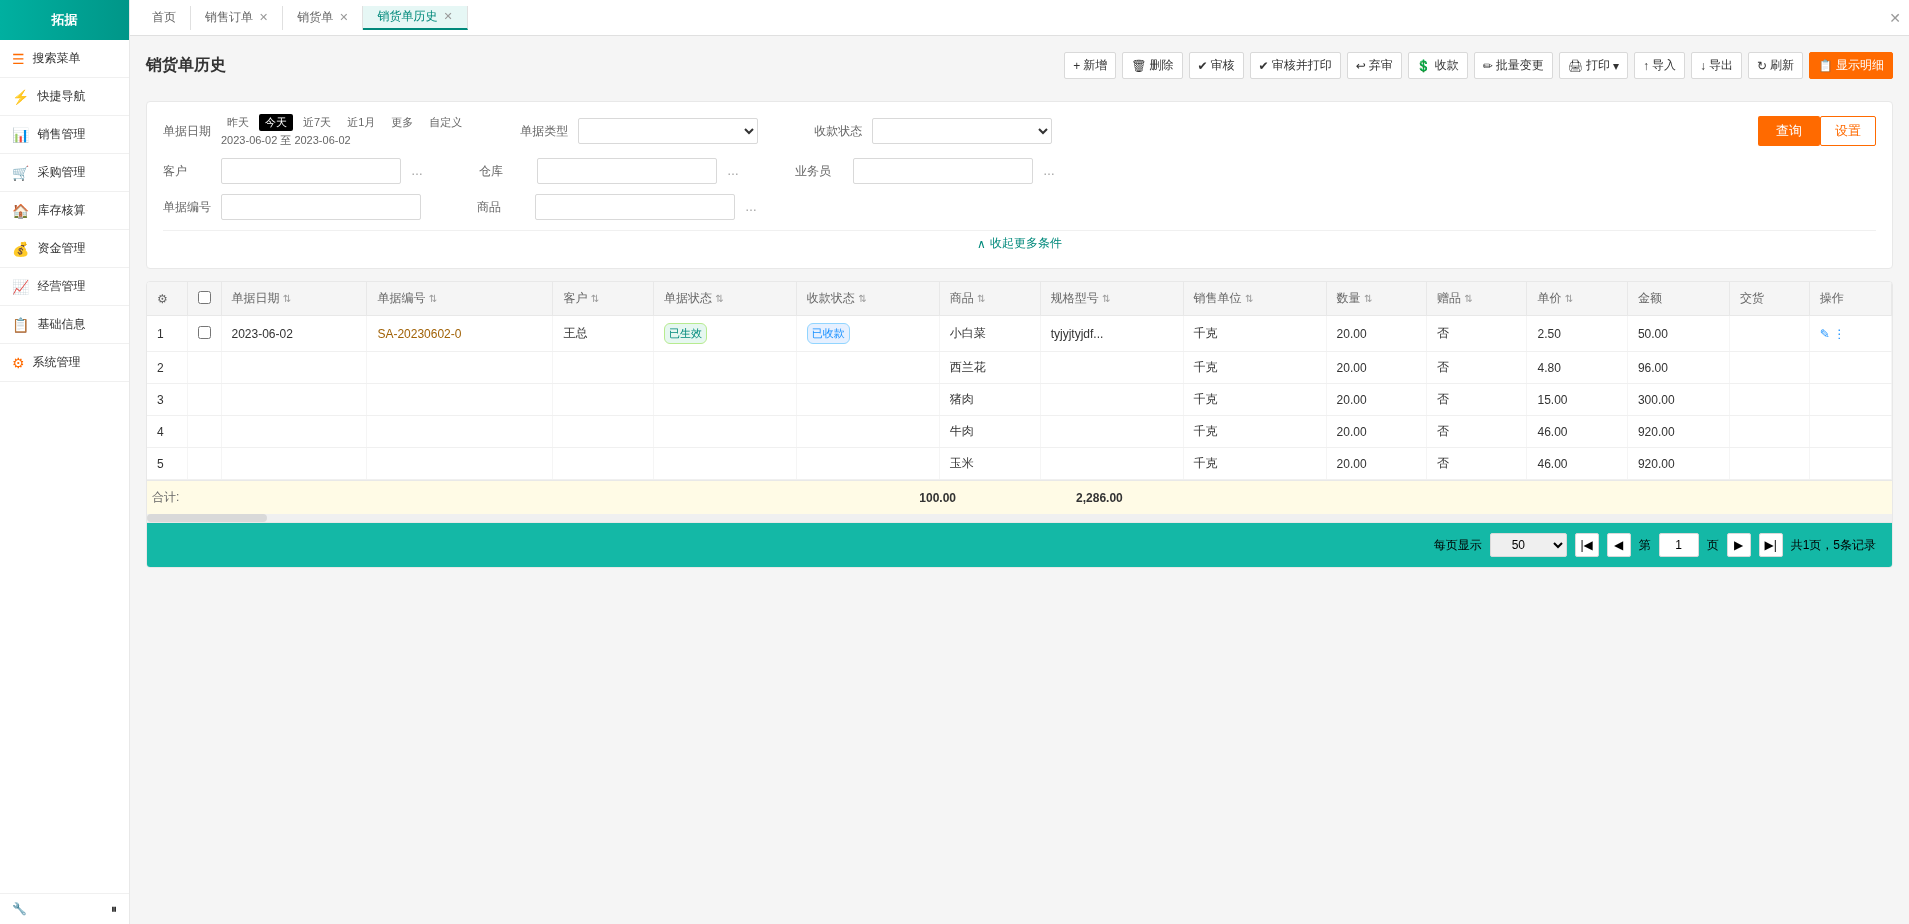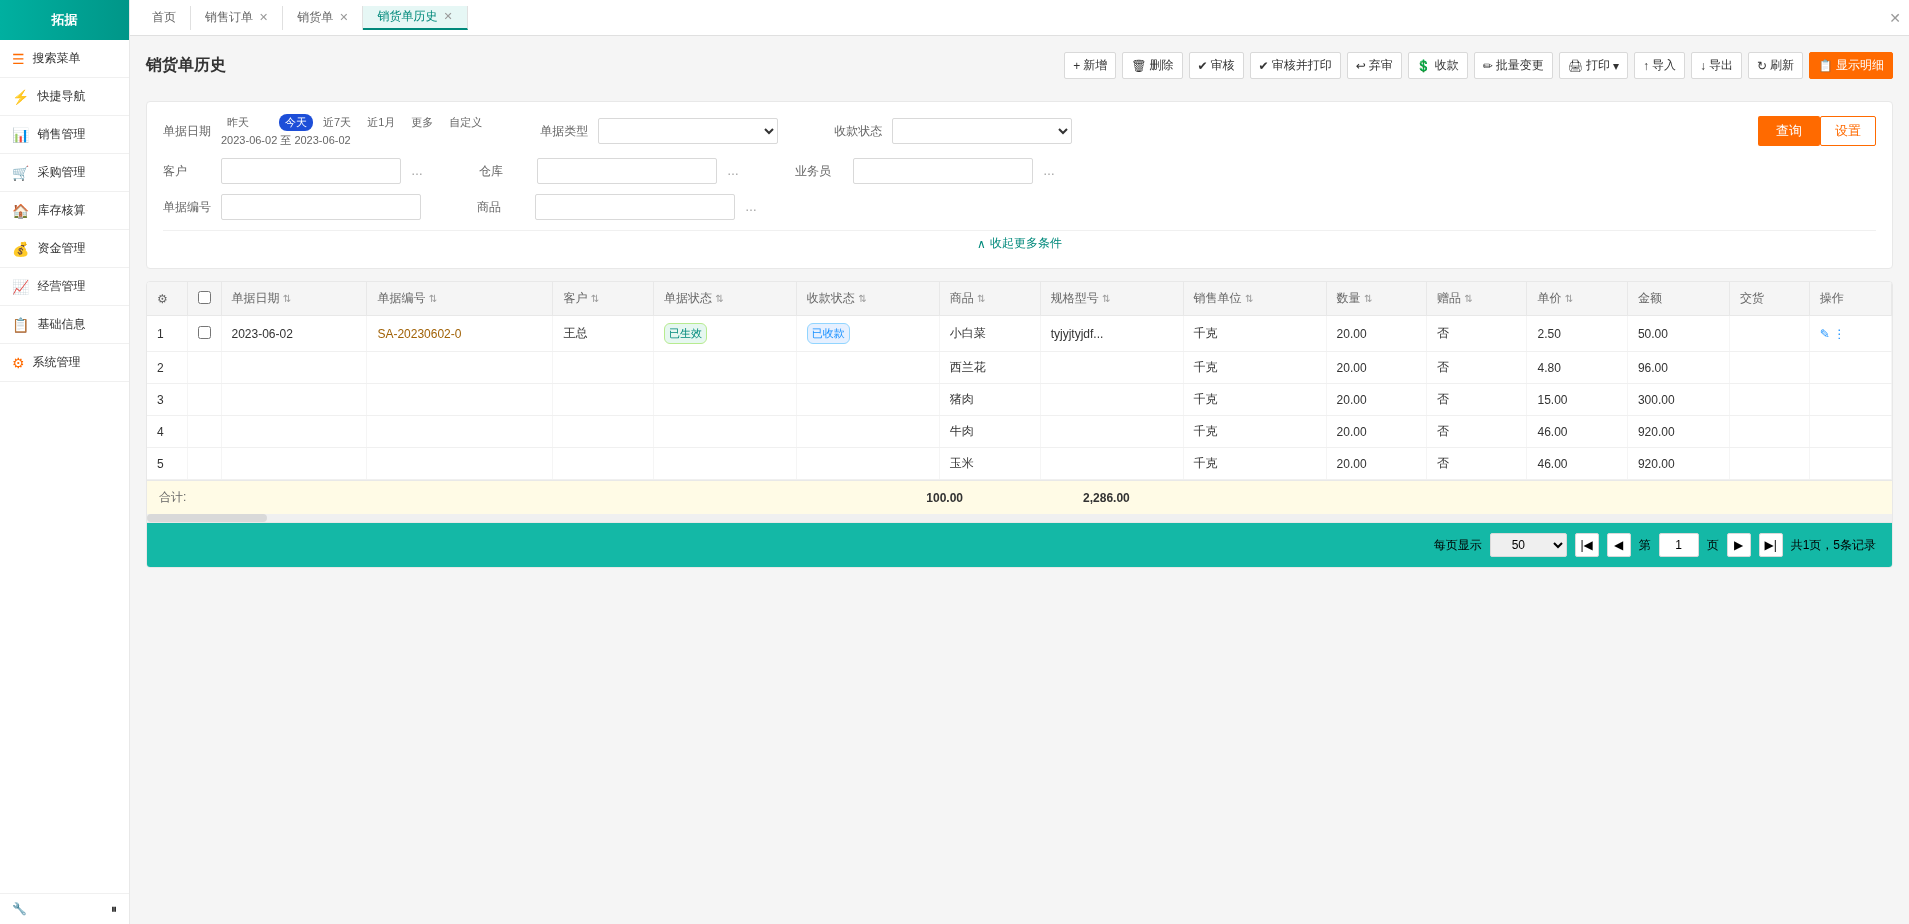--- a/index.html
+++ b/index.html
@@ -156,21 +156,21 @@
       color: #333;
     }
     .date-tags { display: flex; gap: 4px; align-items: center; }
     .date-tag {
       padding: 1px 6px;
       border-radius: 2px;
       cursor: pointer;
       color: #666;
       font-size: 11px;
     }
-    .date-tag.active { background: #1d4ed8; color: #fff; border-radius: 8px; margin-left: 20px; }
+    .date-tag.active { background: #000000; color: #fff; border-radius: 2px; }
     .date-range { font-size: 11px; color: #666; margin-top: 2px; }
     .filter-dots { color: #999; cursor: pointer; margin-left: 2px; }
     .collapse-btn {
       display: flex;
       align-items: center;
       justify-content: center;
       gap: 4px;
       color: #00897b;
       cursor: pointer;
       padding: 4px 0;
@@ -236,21 +236,21 @@
       font-size: 11px;
     }
     .badge-green { background: #e6f7f0; color: #00897b; border: 1px solid #b7eb8f; }
     .badge-blue { background: #e6f0ff; color: #1890ff; border: 1px solid #91d5ff; }
     .link-text { color: #a16207; cursor: pointer; text-decoration: none; }
 
     
     .table-footer {
       background: #fffbe6;
       border-top: 1px solid #e8e8e8;
-      padding: 8px 12px;
+      padding: 8px 5px;
       display: flex;
       align-items: center;
       gap: 40px;
     }
     .footer-label { color: #666; }
     .footer-val { color: #333; font-weight: bold; }
 
     
     .pagination {
       display: flex;

